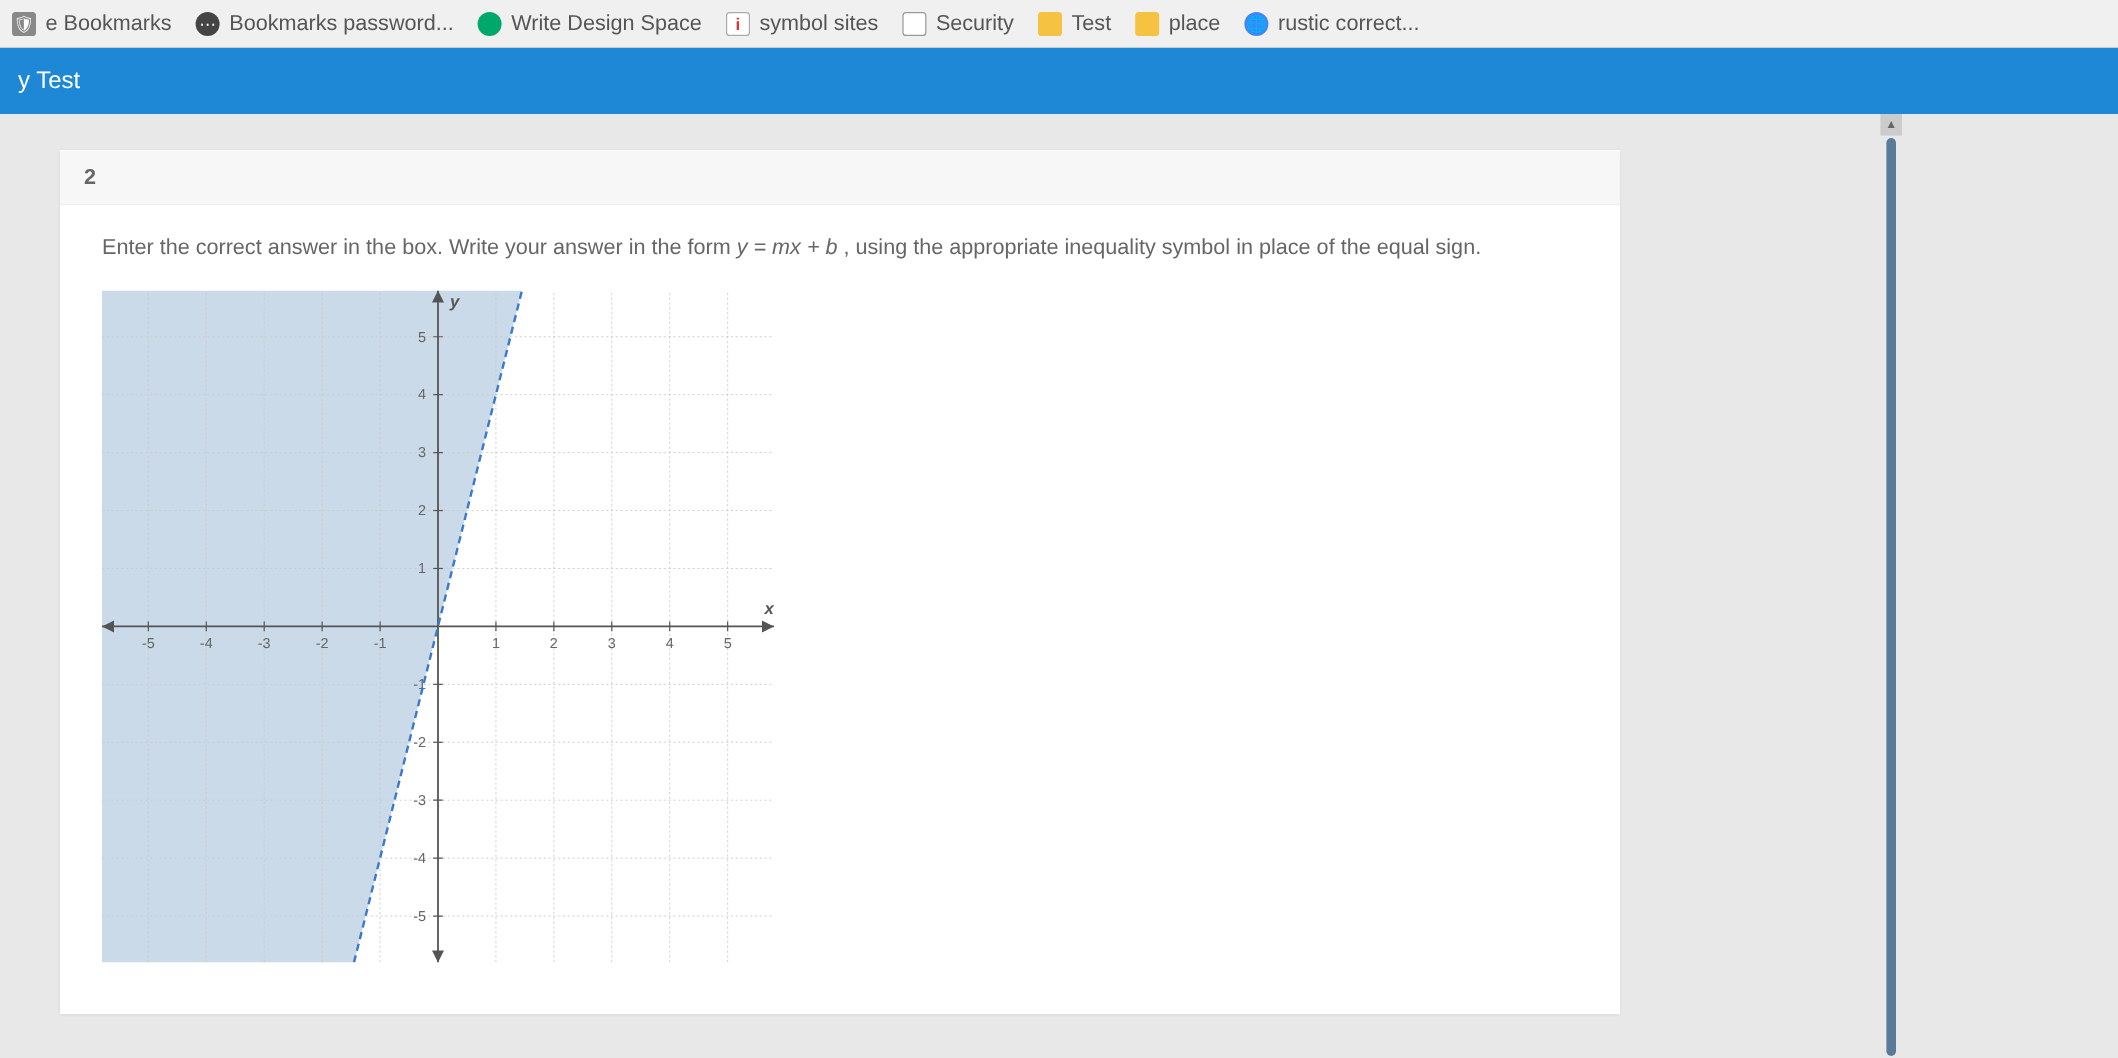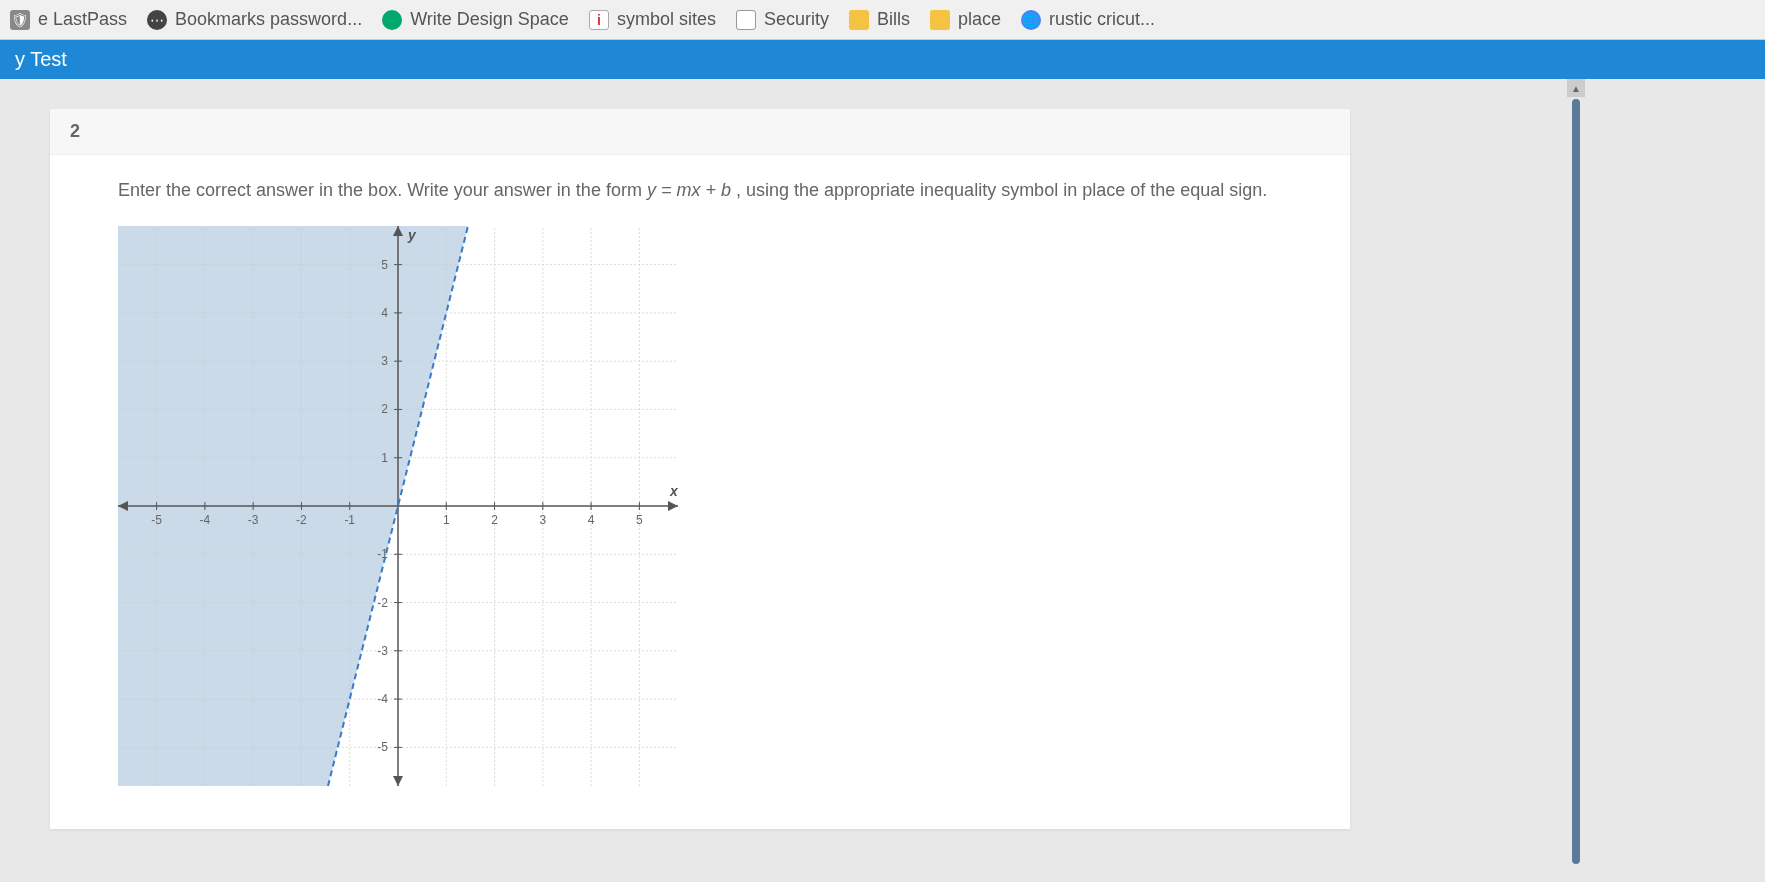--- a/index.html
+++ b/index.html
@@ -41,21 +41,21 @@
   .icon-security { background: #888; color: white; }
   .icon-lastpass { background: #444; color: white; border-radius: 50%; }
   .icon-cricut-ds { background: #00a86b; border-radius: 50%; }
   .icon-cricut-sites { background: #fff; border: 1px solid #aaa; color: #d33; font-weight: bold; }
   .icon-bookmarks { background: #fff; border: 1px solid #999; }
   .icon-bills { background: #f5c242; border-radius: 3px; }
   .icon-cricut-folder { background: #f5c242; border-radius: 3px; }
   .icon-rustic { background: #4285f4; border-radius: 50%; }
 
   .header-bar {
-    height: 39px;
+    height: 55px;
     background: #1e88d6;
     color: white;
     display: flex;
     align-items: center;
     padding: 0 15px;
     font-size: 20px;
   }
 
   .content-wrap {
     padding: 30px 50px;
@@ -72,21 +72,20 @@
   .q-number-bar {
     background: #f7f7f7;
     padding: 12px 20px;
     font-size: 18px;
     color: #666;
     font-weight: bold;
     border-bottom: 1px solid #eee;
   }
   .q-body {
     padding: 25px 35px;
-    margin-left: 33px;
   }
   .q-prompt {
     color: #666;
     font-size: 18px;
     margin-bottom: 25px;
   }
   .q-prompt .ital { font-style: italic; }
 
   .chart-area {
     width: 560px;
@@ -130,49 +129,49 @@
     border-radius: 4px;
     margin: 2px 0;
   }
 </style>
 </head>
 <body>
 
 <div class="bookmarks-bar">
   <div class="bookmark-item">
     <span class="bm-icon icon-security">🛡</span>
-    <span>e LastPass</span>
+    <span>e Bookmarks</span>
   </div>
   <div class="bookmark-item">
     <span class="bm-icon icon-lastpass">⋯</span>
     <span>Bookmarks password...</span>
   </div>
   <div class="bookmark-item">
     <span class="bm-icon icon-cricut-ds"></span>
     <span>Write Design Space</span>
   </div>
   <div class="bookmark-item">
     <span class="bm-icon icon-cricut-sites">i</span>
     <span>symbol sites</span>
   </div>
   <div class="bookmark-item">
     <span class="bm-icon icon-bookmarks"></span>
     <span>Security</span>
   </div>
   <div class="bookmark-item">
     <span class="bm-icon icon-bills"></span>
-    <span>Bills</span>
+    <span>Test</span>
   </div>
   <div class="bookmark-item">
     <span class="bm-icon icon-cricut-folder"></span>
     <span>place</span>
   </div>
   <div class="bookmark-item">
     <span class="bm-icon icon-rustic">🌐</span>
-    <span>rustic cricut...</span>
+    <span>rustic correct...</span>
   </div>
 </div>
 
 <div class="header-bar">
   <span>y Test</span>
 </div>
 
 <div class="content-wrap">
   <div class="question-card">
     <div class="q-number-bar">2</div>

